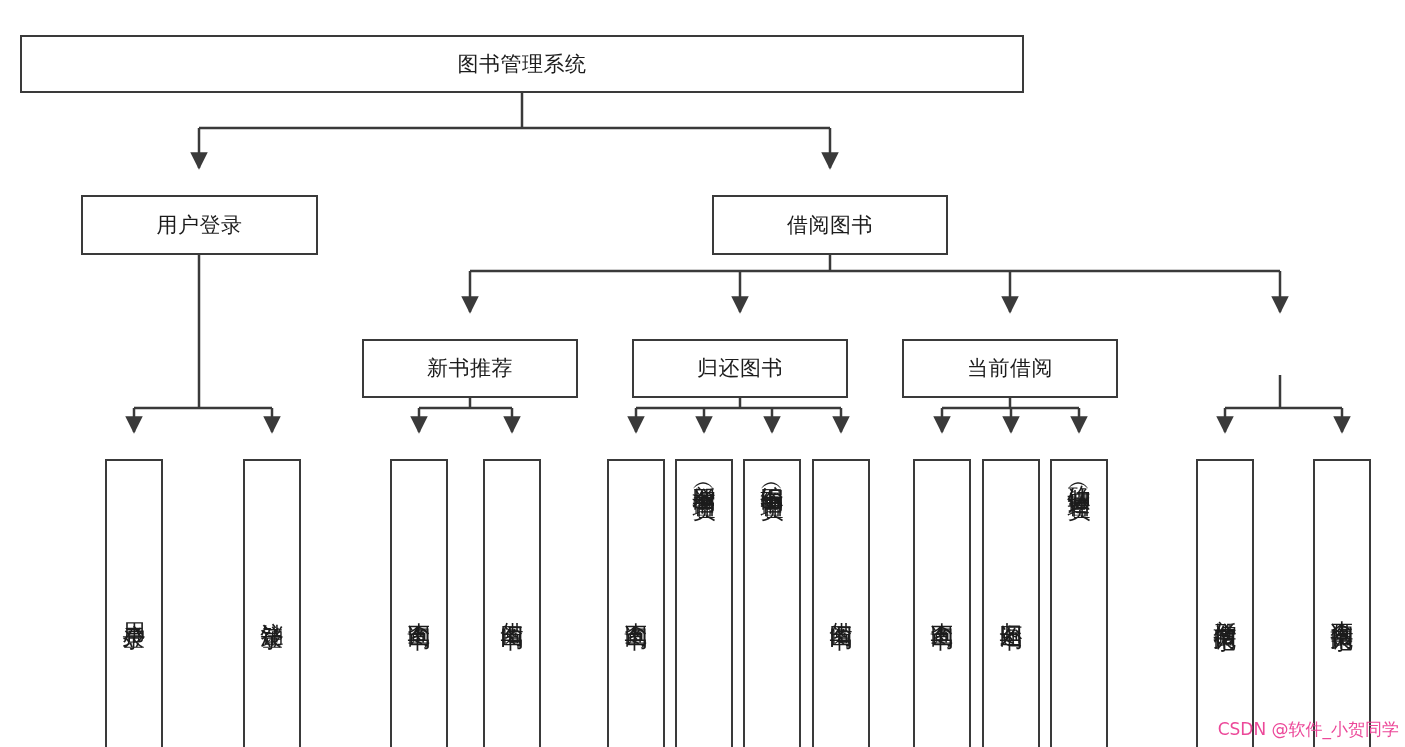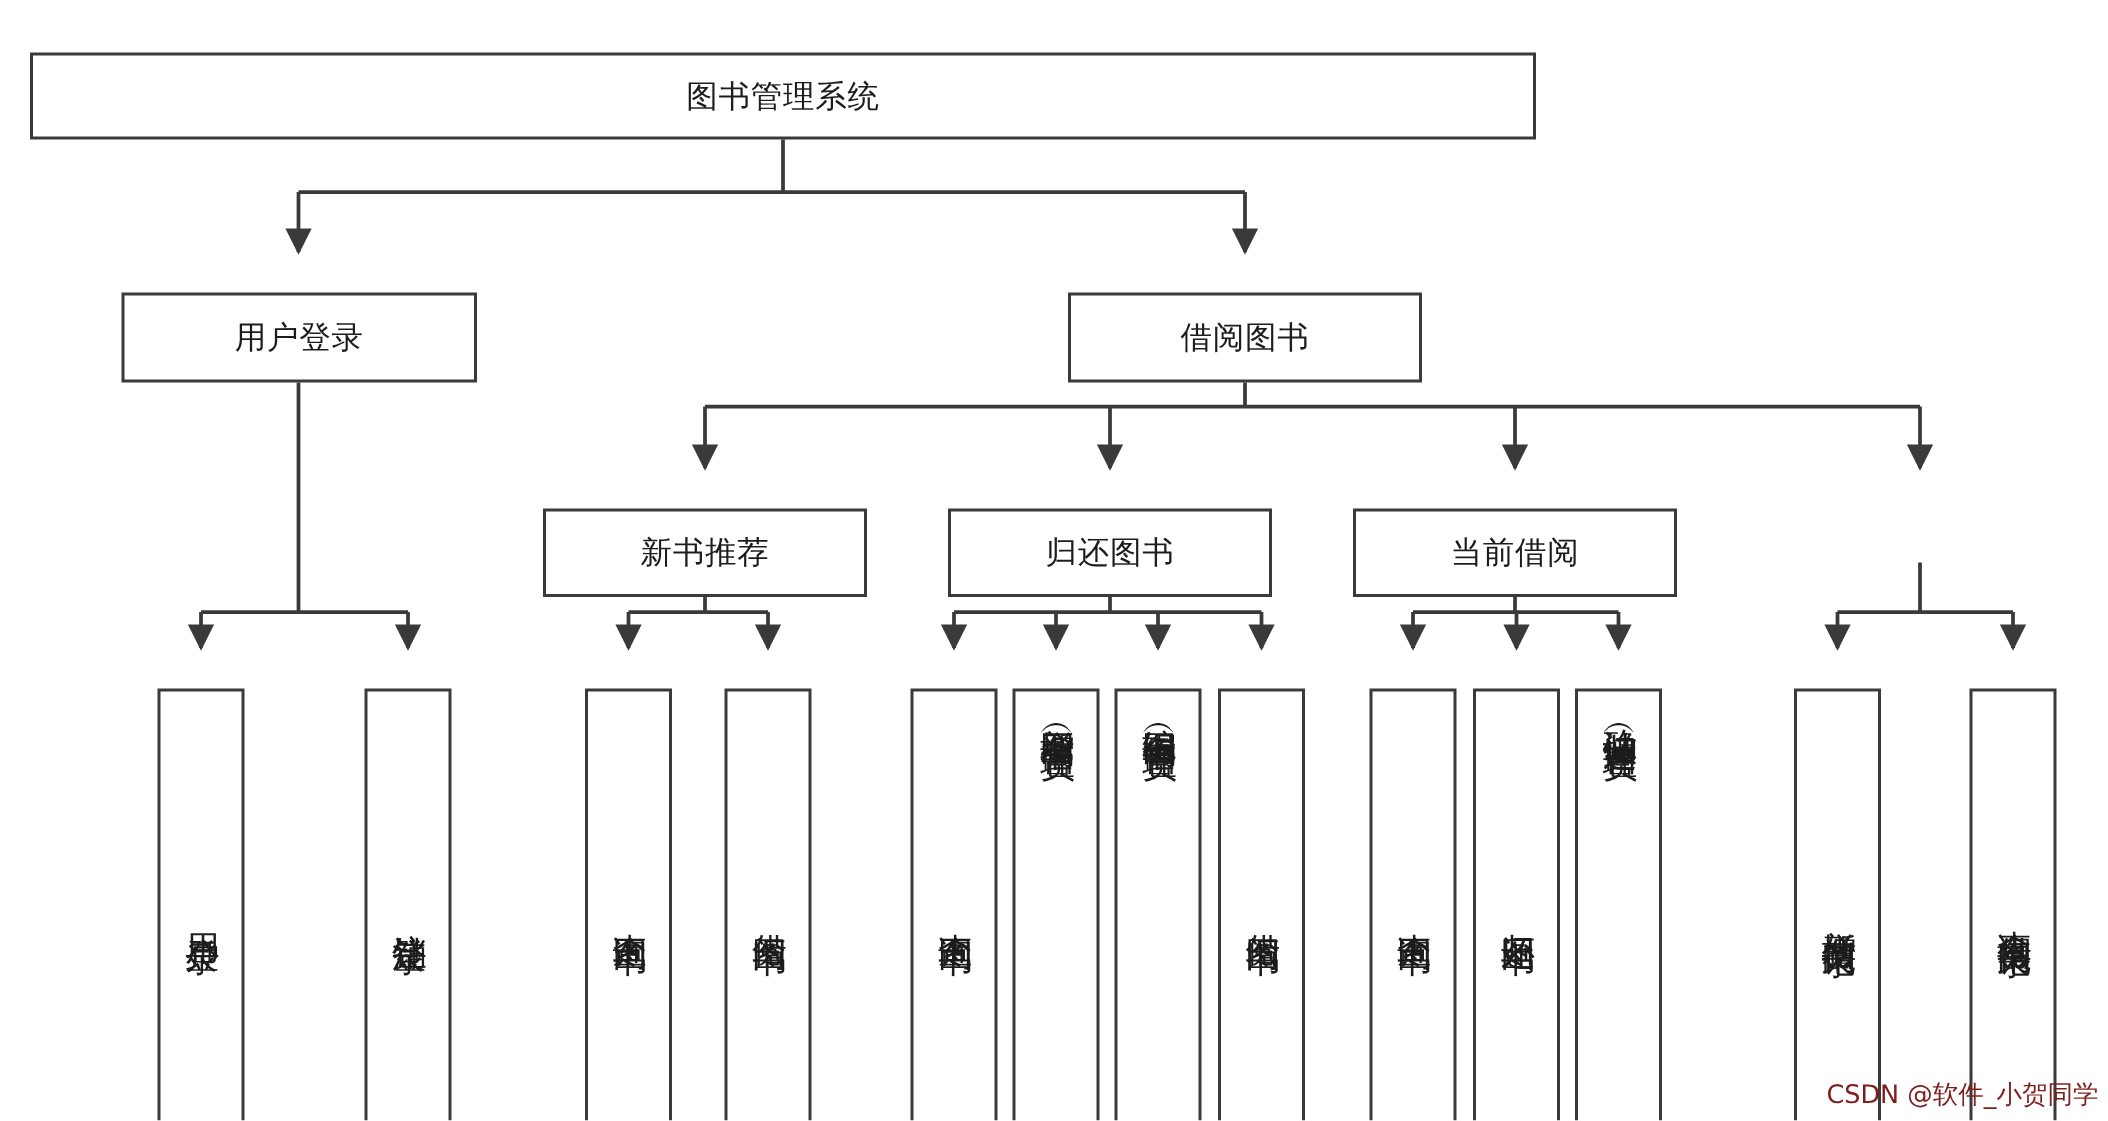--- a/index.html
+++ b/index.html
@@ -51,21 +51,21 @@
     text-orientation: upright;
     letter-spacing: 2px;
     white-space: nowrap;
     line-height: 1;
   }
   .watermark {
     position: absolute;
     right: 6px;
     bottom: 6px;
     font-size: 17px;
-    color: #7f1d1d;
+    color: #ec4899;
     z-index: 3;
     white-space: nowrap;
     pointer-events: none;
     margin-top: 27px;
   }
 </style>
 </head>
 <body>
 
 <div id="canvas">

